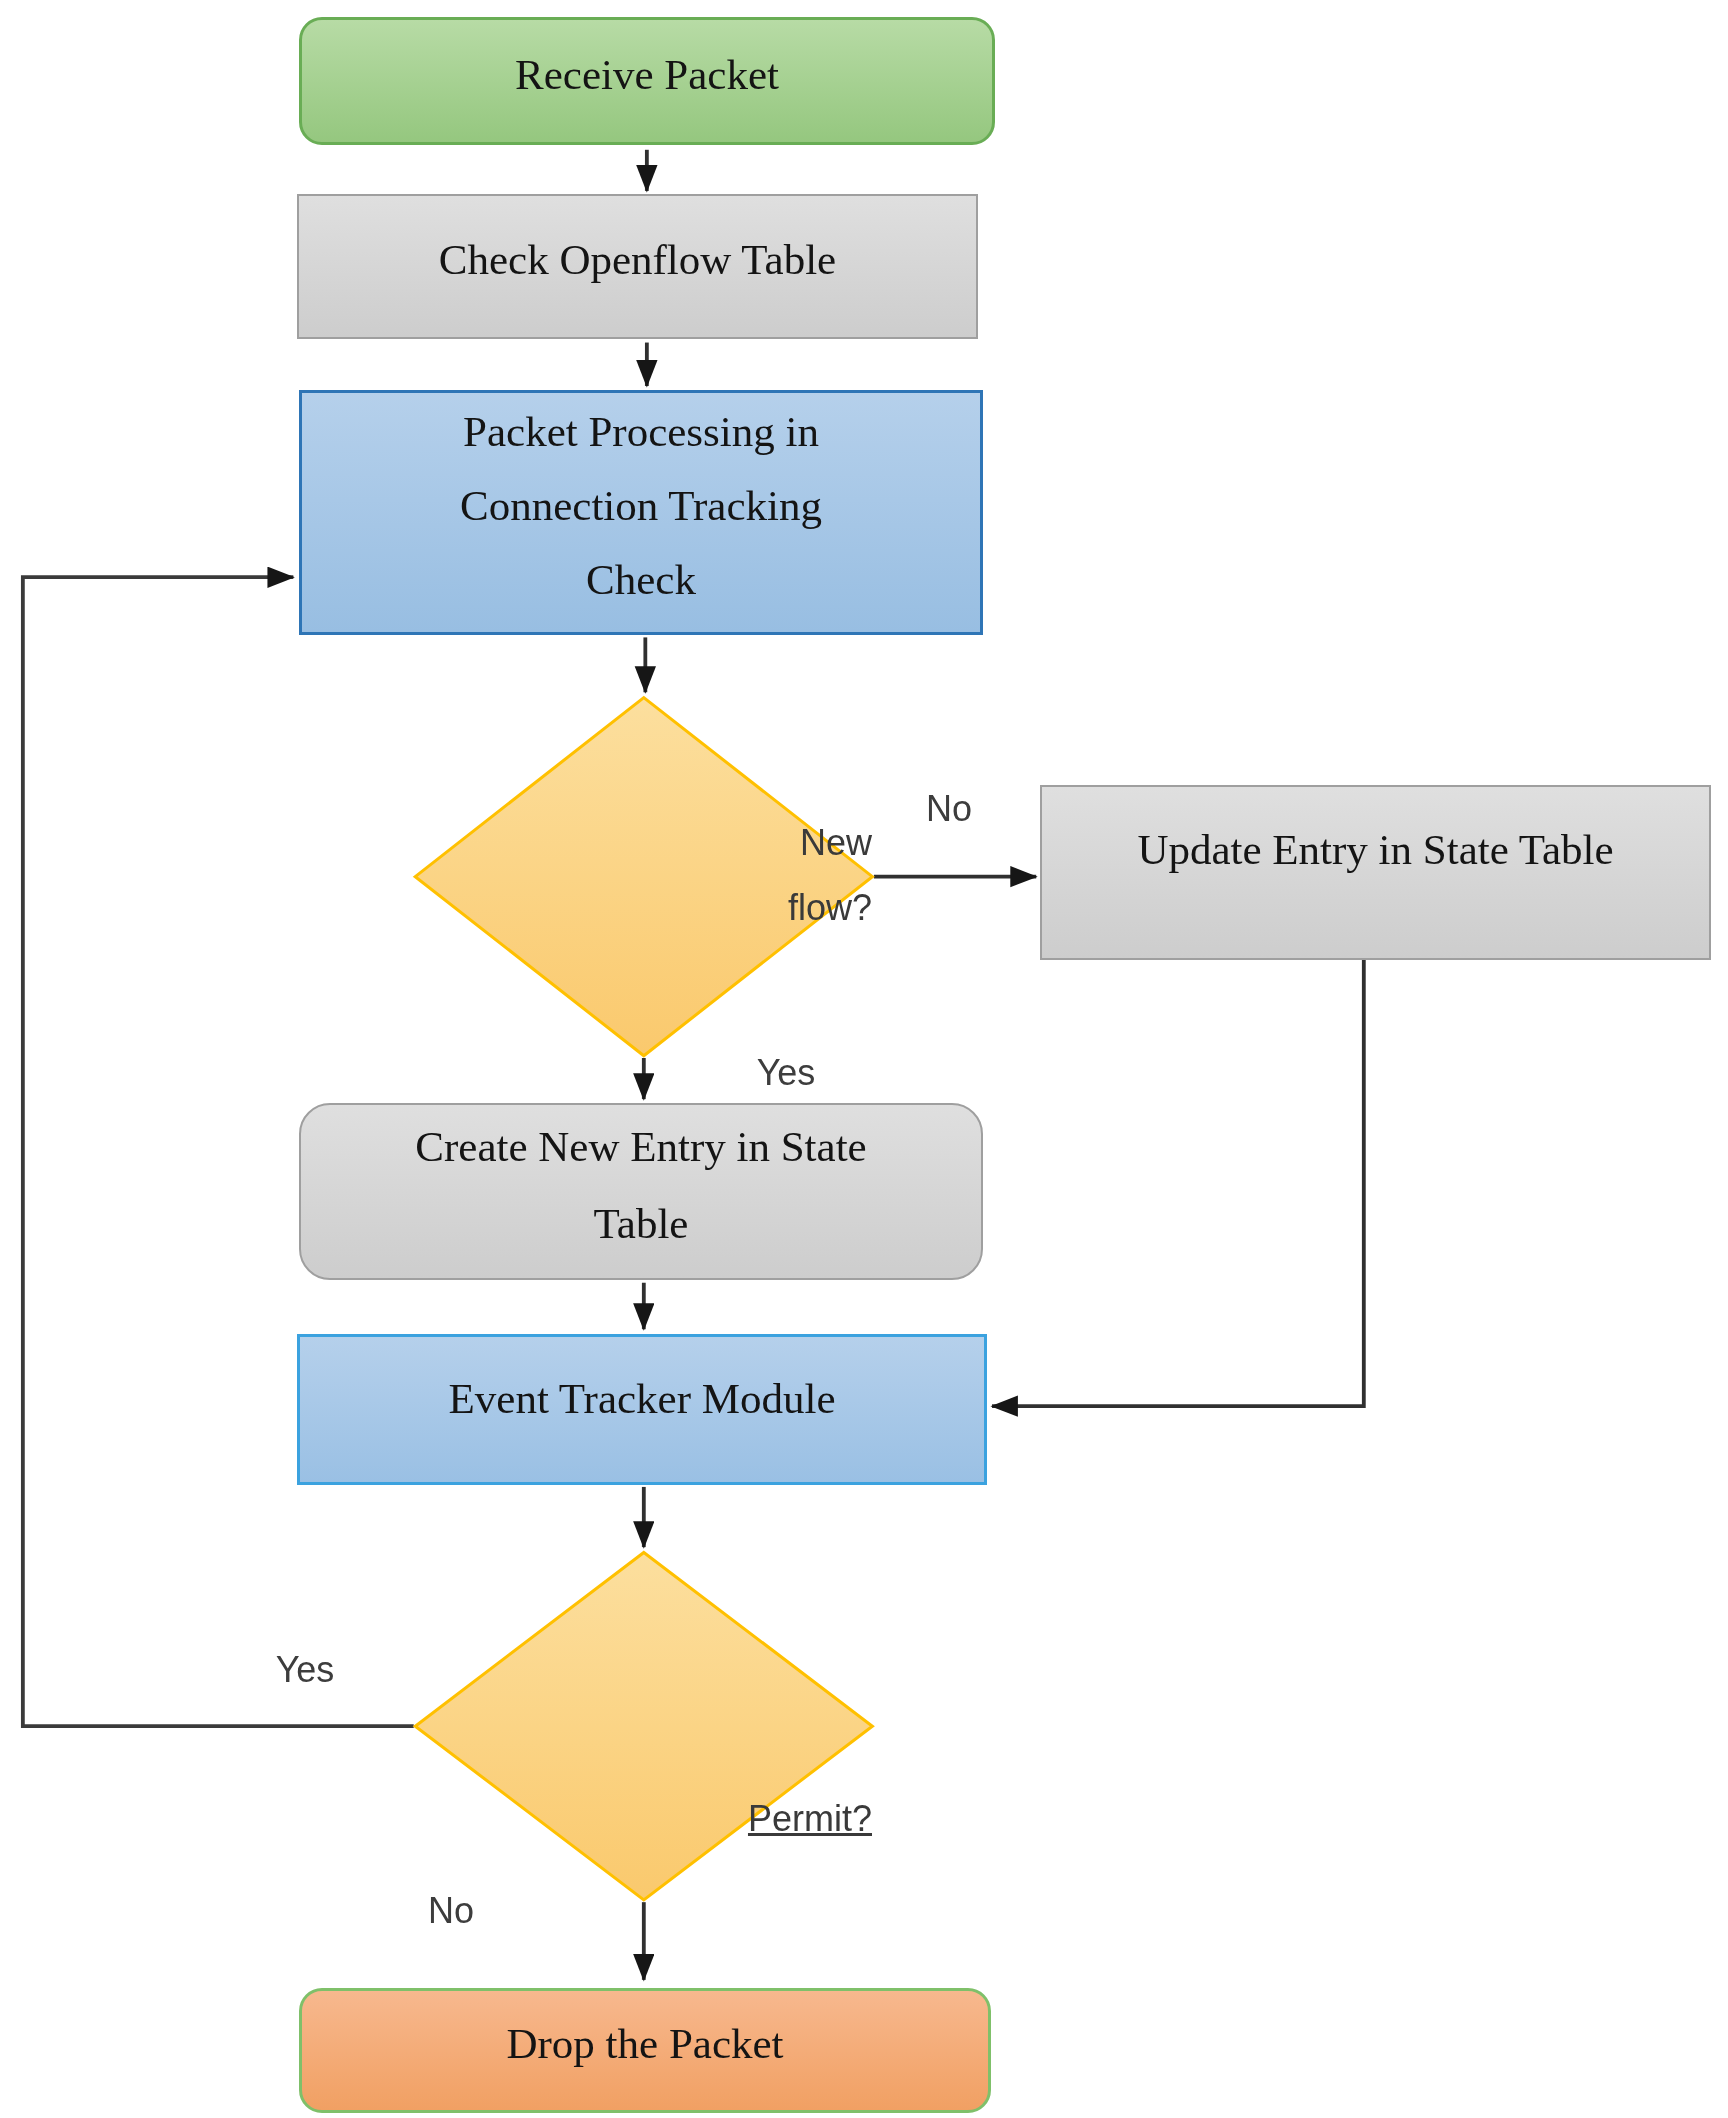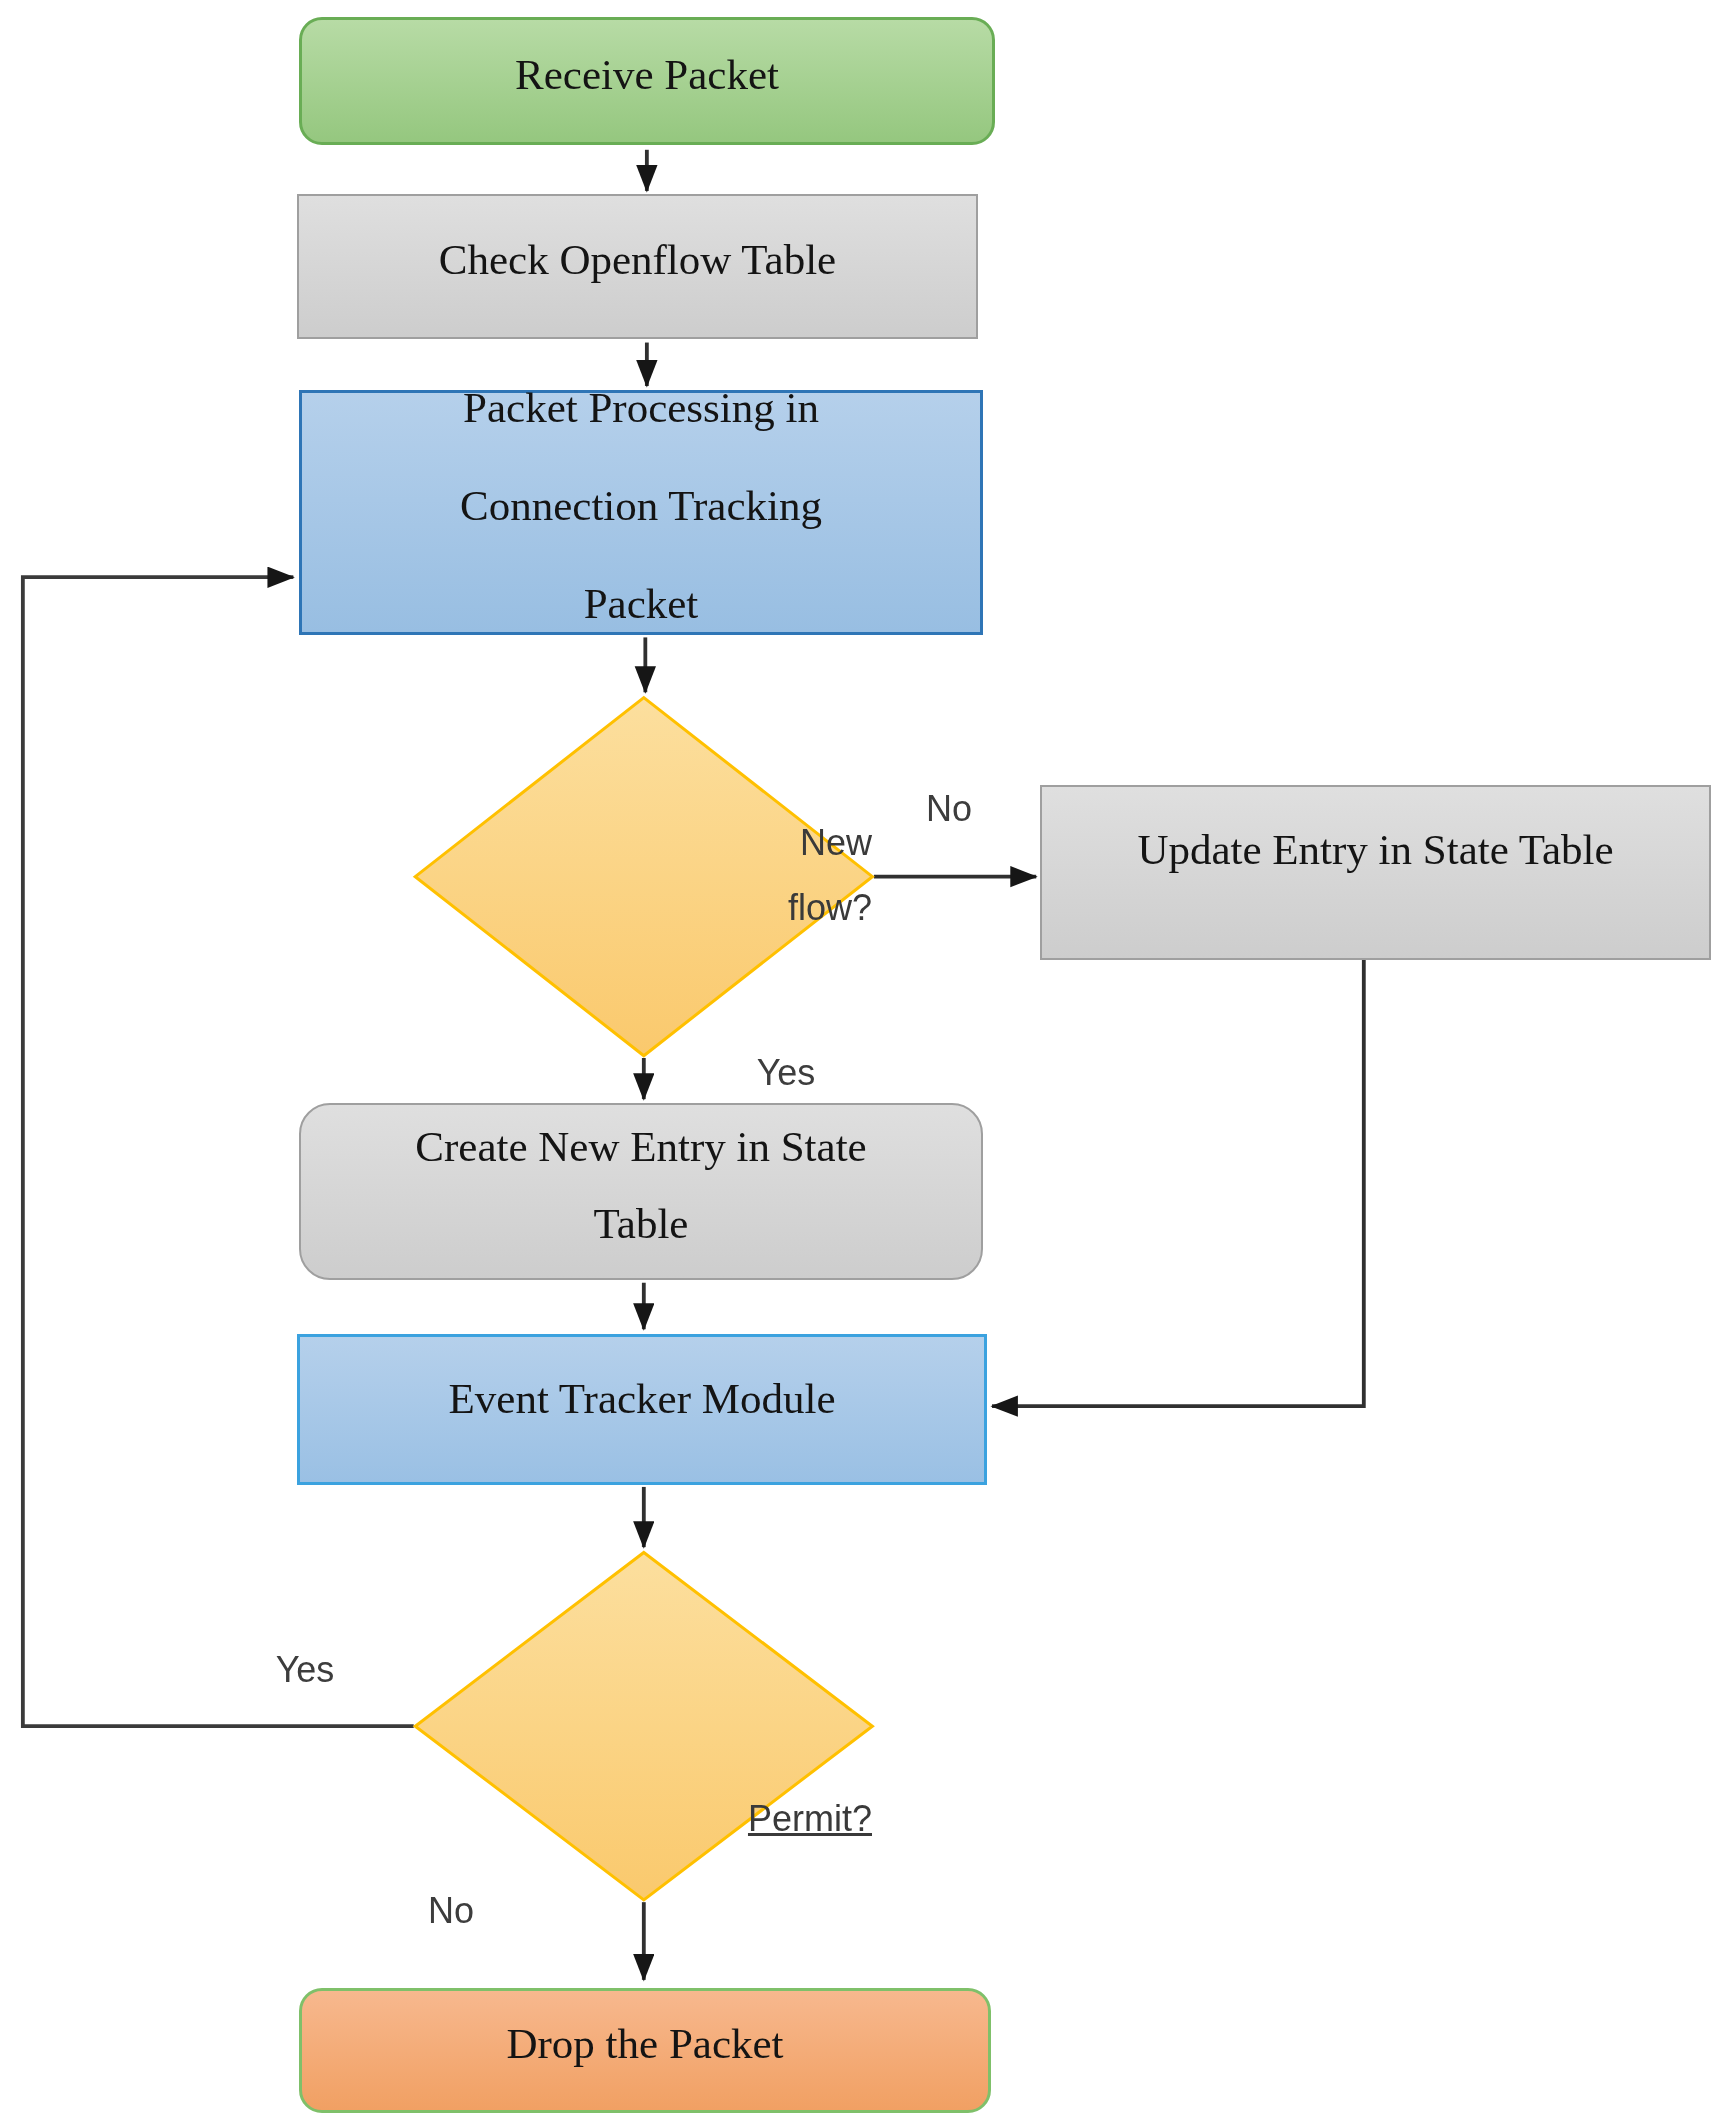--- a/index.html
+++ b/index.html
@@ -30,21 +30,20 @@
     background:linear-gradient(180deg,#b7dba5 0%,#95c77f 100%);
     border:3.8px solid #69ad55;
   }
   .gray{
     background:linear-gradient(180deg,#dfdfdf 0%,#cdcdcd 100%);
     border:2.3px solid #9f9f9f;
   }
   .blue1{
     background:linear-gradient(180deg,#b5d0eb 0%,#98bee2 100%);
     border:3.8px solid #2e75b6;
-    gap:24px;
   }
   .blue2{
     background:linear-gradient(180deg,#b5d0eb 0%,#9ac0e4 100%);
     border:3.8px solid #3ba2df;
   }
   .orange{
     background:linear-gradient(180deg,#f7b88e 0%,#f1a063 100%);
     border:3.8px solid #7fc06a;
   }
   .dtext{
@@ -103,21 +102,21 @@
     <span class="ln">Receive Packet</span>
   </div>
 
   <div class="node gray" style="left:297px;top:194px;width:681px;height:145px;">
     <span class="ln">Check Openflow Table</span>
   </div>
 
   <div class="node blue1" style="left:299px;top:390px;width:684px;height:245px;line-height:1.72;">
     <span class="ln">Packet Processing in</span>
     <span class="ln">Connection Tracking</span>
-    <span class="ln">Packet</span>
+    <span class="ln">Check</span>
   </div>
 
   <div class="dtext" style="left:415px;top:697px;width:457px;height:358px;">
     <span class="ln">New</span>
     <span class="ln">flow?</span>
   </div>
 
   <div class="node gray" style="left:1040px;top:785px;width:671px;height:175px;padding-bottom:46px;">
     <span class="ln">Update Entry in State Table</span>
   </div>

